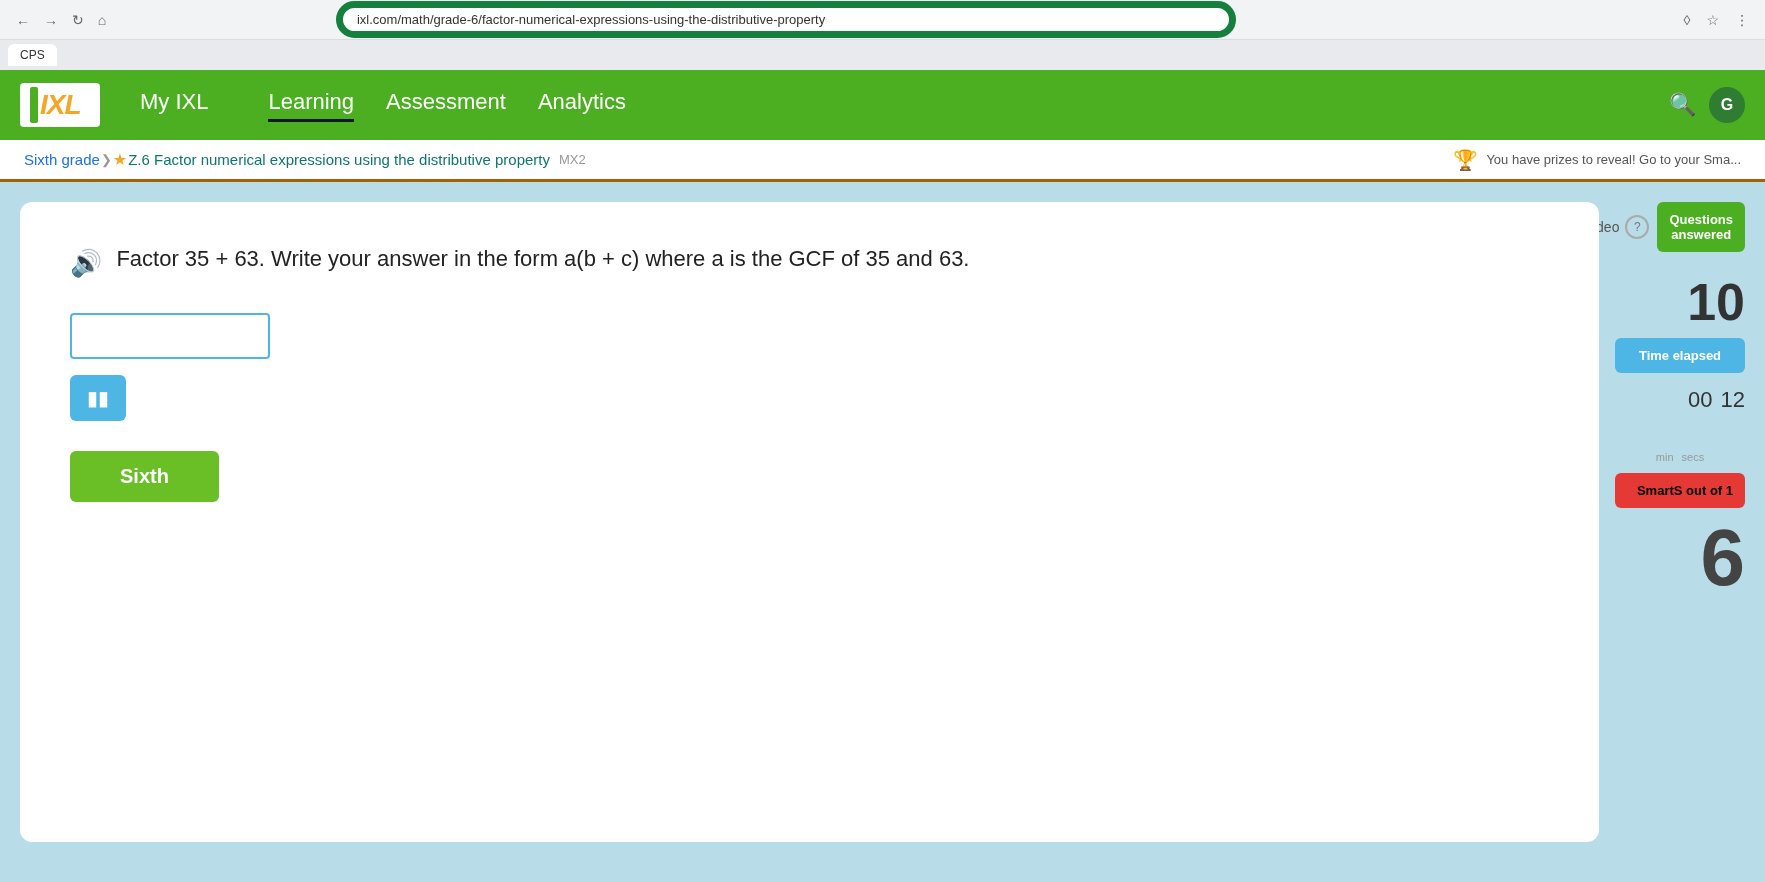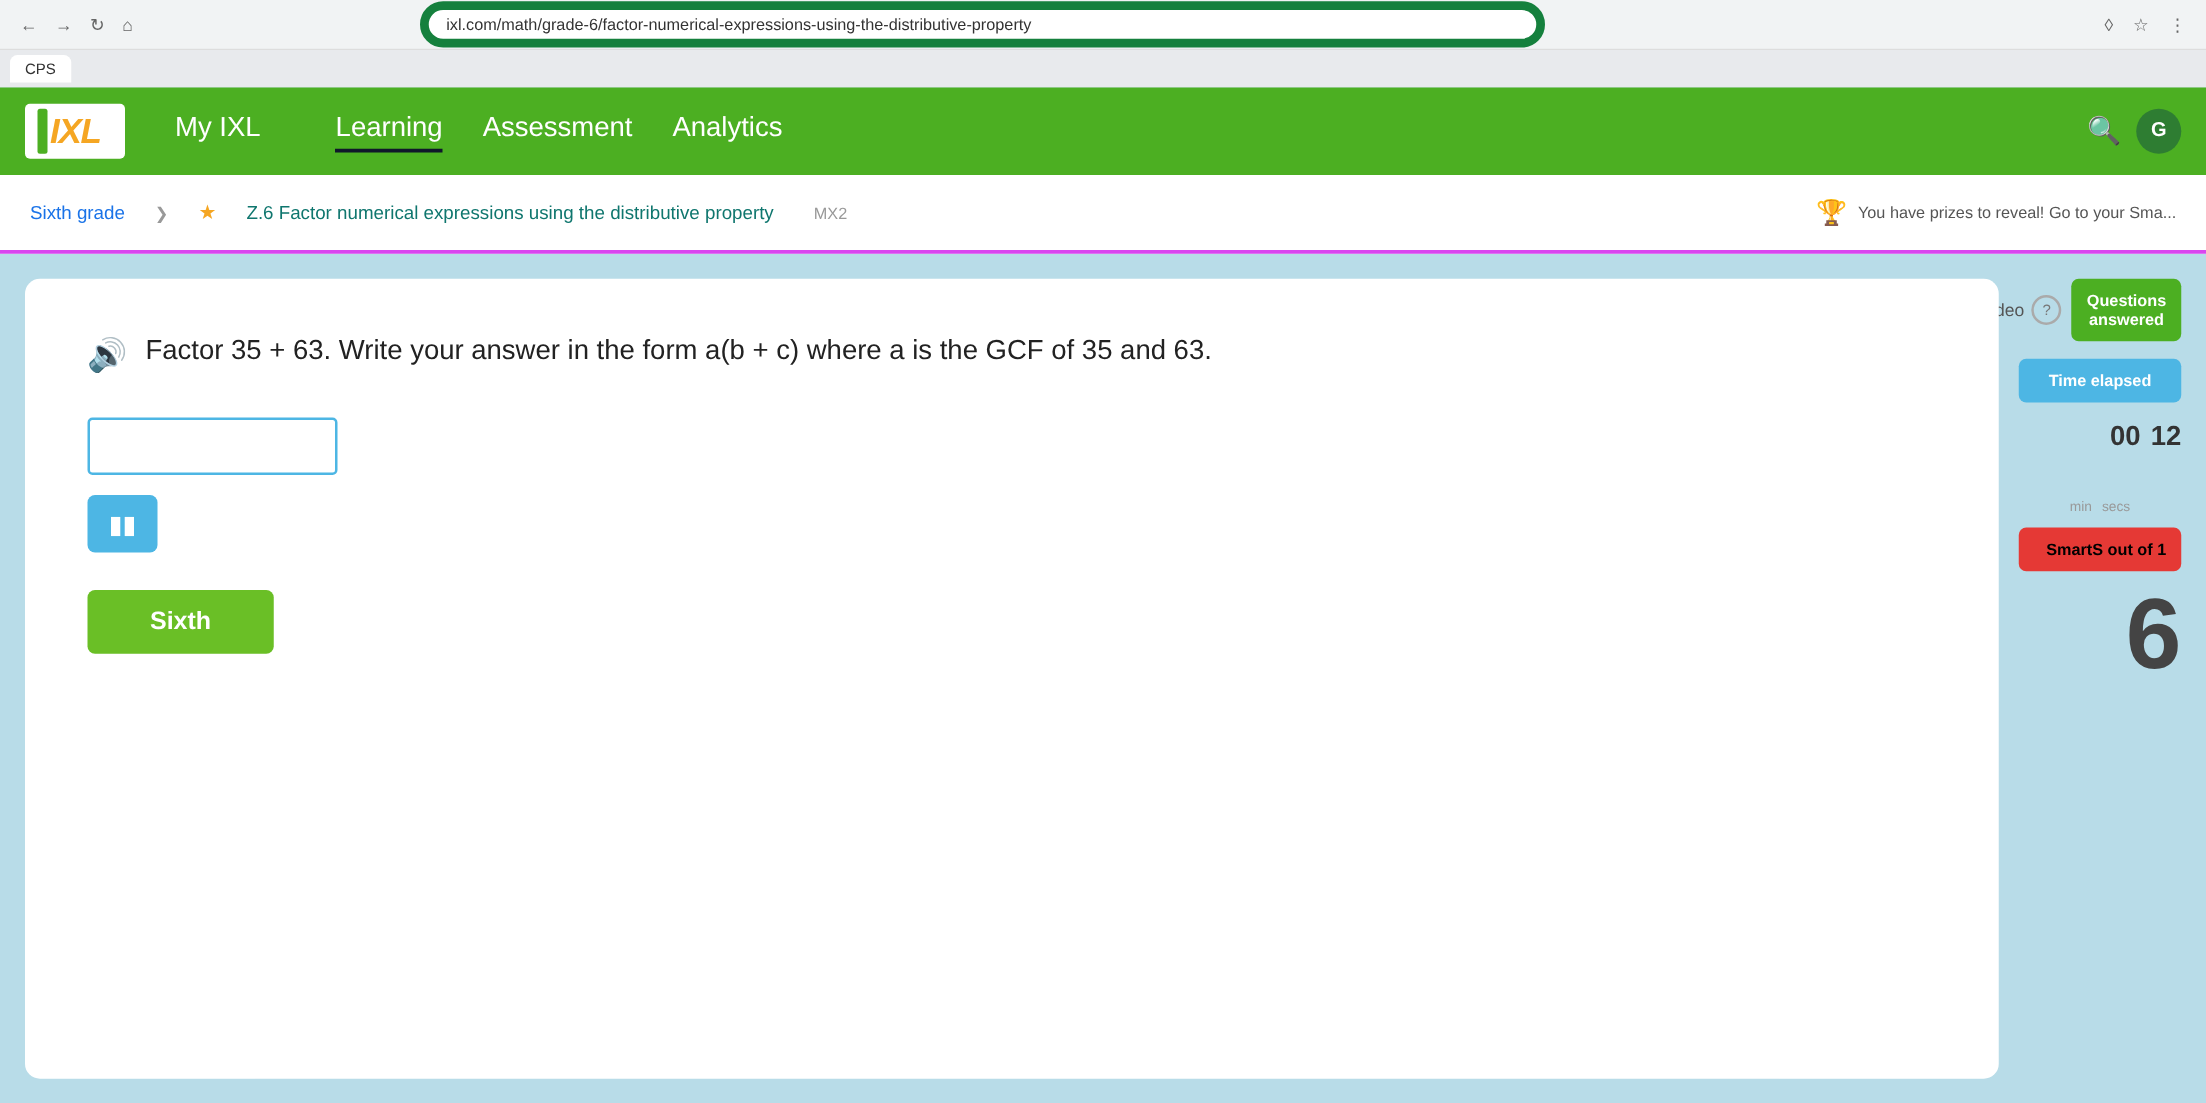--- a/index.html
+++ b/index.html
@@ -104,27 +104,27 @@
       align-items: center;
       justify-content: center;
       color: white;
       font-size: 16px;
       font-weight: bold;
     }
 
     
     .breadcrumb-bar {
       background: white;
-      padding: 20px 24px;
-      display: flex;
-      align-items: center;
-      gap: 24px;
+      padding: 10px 24px;
+      display: flex;
+      align-items: center;
+      gap: 1px;
       font-size: 15px;
       color: #555;
-      border-bottom: 3px solid #d946ef;
+      border-bottom: 3px solid #a16207;
       position: relative;
     }
     .breadcrumb-link { color: #1a73e8; cursor: pointer; text-decoration: none; }
     .breadcrumb-chevron { color: #999; font-size: 13px; }
     .breadcrumb-star { color: #f5a623; font-size: 16px; }
     .breadcrumb-current { color: #0f766e; font-weight: 500; }
     .breadcrumb-code { color: #999; font-size: 13px; margin-left: 8px; }
     .prize-banner {
       position: absolute;
       right: 24px;
@@ -272,21 +272,21 @@
       text-align: center;
       cursor: pointer;
     }
 
     .time-display {
       display: flex;
       justify-content: flex-end;
       align-items: flex-end;
       gap: 4px;
       font-size: 22px;
-      font-weight: bold;
+      font-weight: normal;
       color: #333;
       margin-top: 4px;
     }
 
     .smartscore-btn {
       background: #e53935;
       color: #000000;
       border-radius: 6px;
       padding: 10px 12px;
       font-size: 13px;
@@ -371,20 +371,21 @@
   <div class="right-sidebar">
 
     <div style="display:flex; align-items:center; justify-content:flex-end; gap:8px; margin-bottom:4px;">
       <div class="video-btn">
         <span>Video</span>
         <div class="video-circle">?</div>
       </div>
       <div class="questions-answered-btn">Questions answered</div>
     </div>
 
+    <div class="score-number">10</div>
 
     <div class="time-elapsed-btn">Time elapsed</div>
 
     <div class="time-display">
       <span>00</span>
       <span> </span>
       <span>12</span>
     </div>
     <div style="display:flex; justify-content:center; gap:8px; font-size:11px; color:#999;margin-top:28px;">
       <span>min</span>

